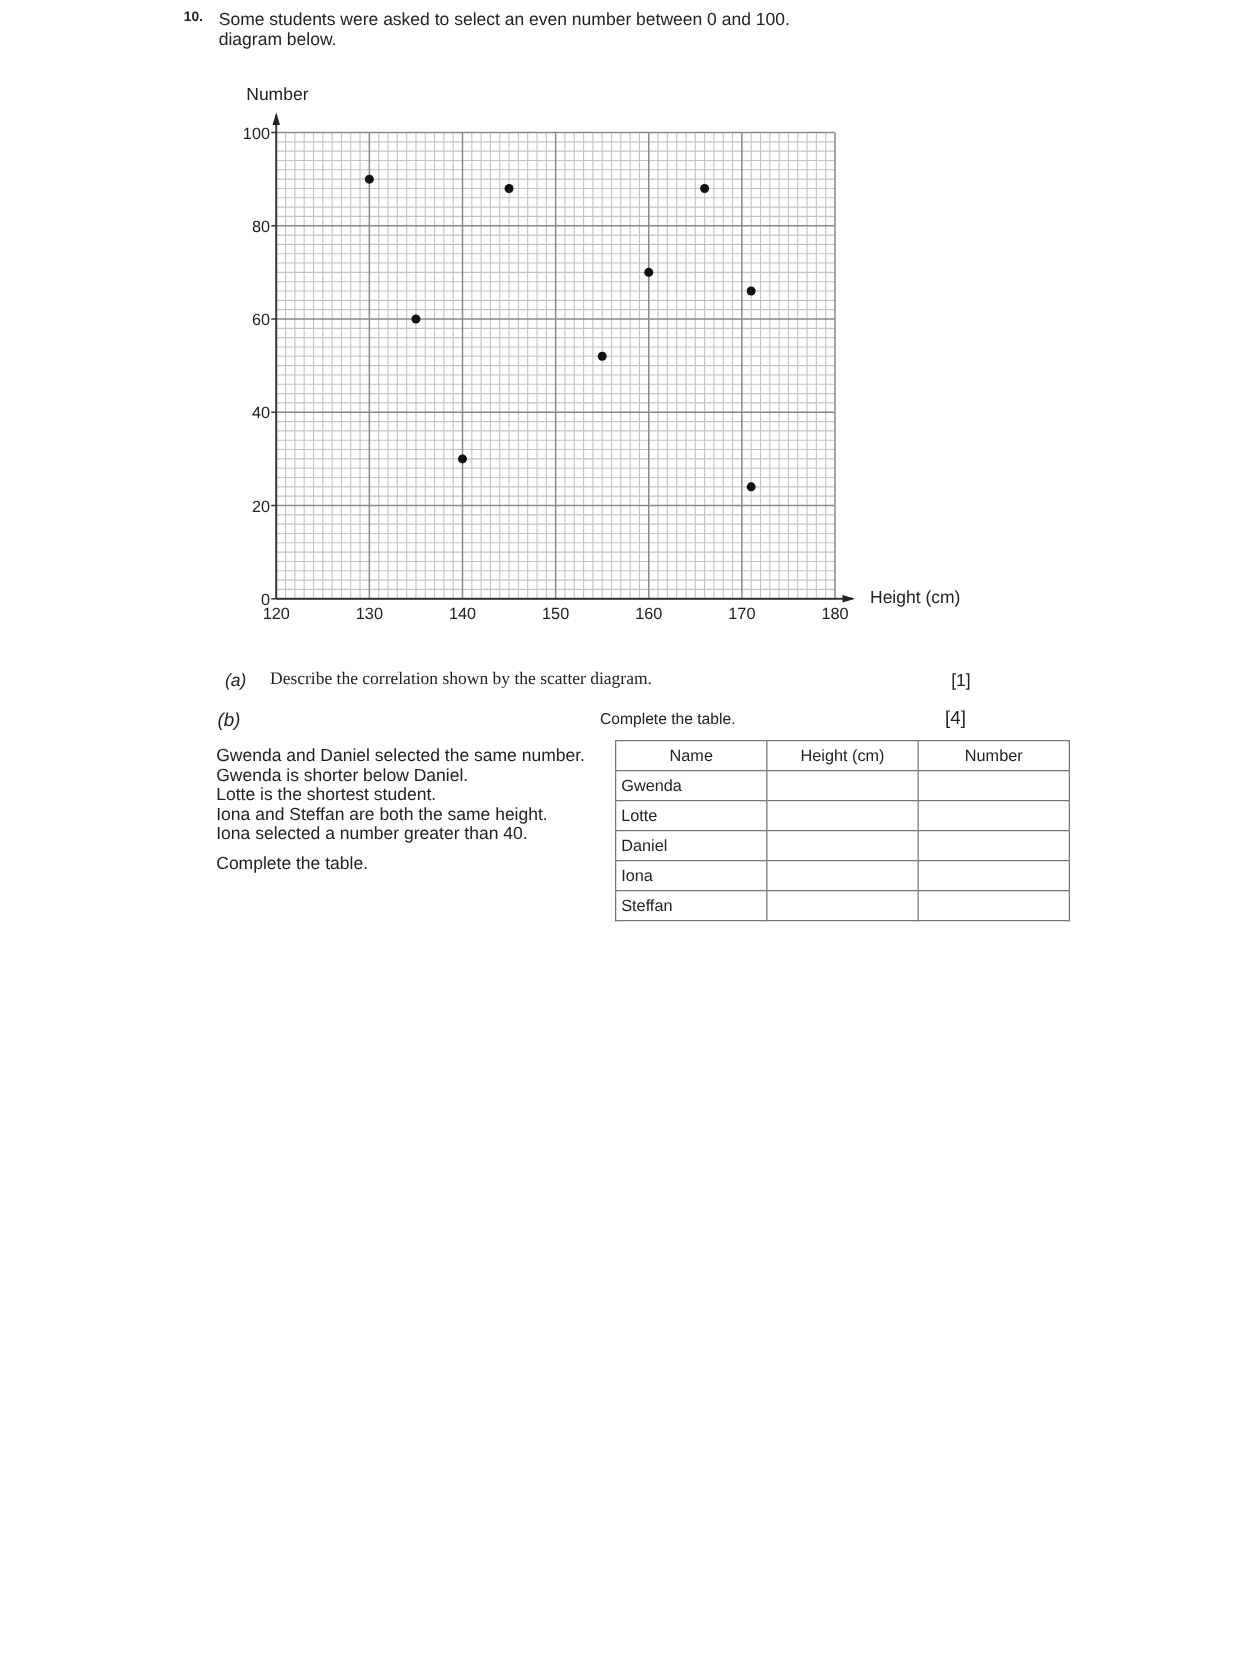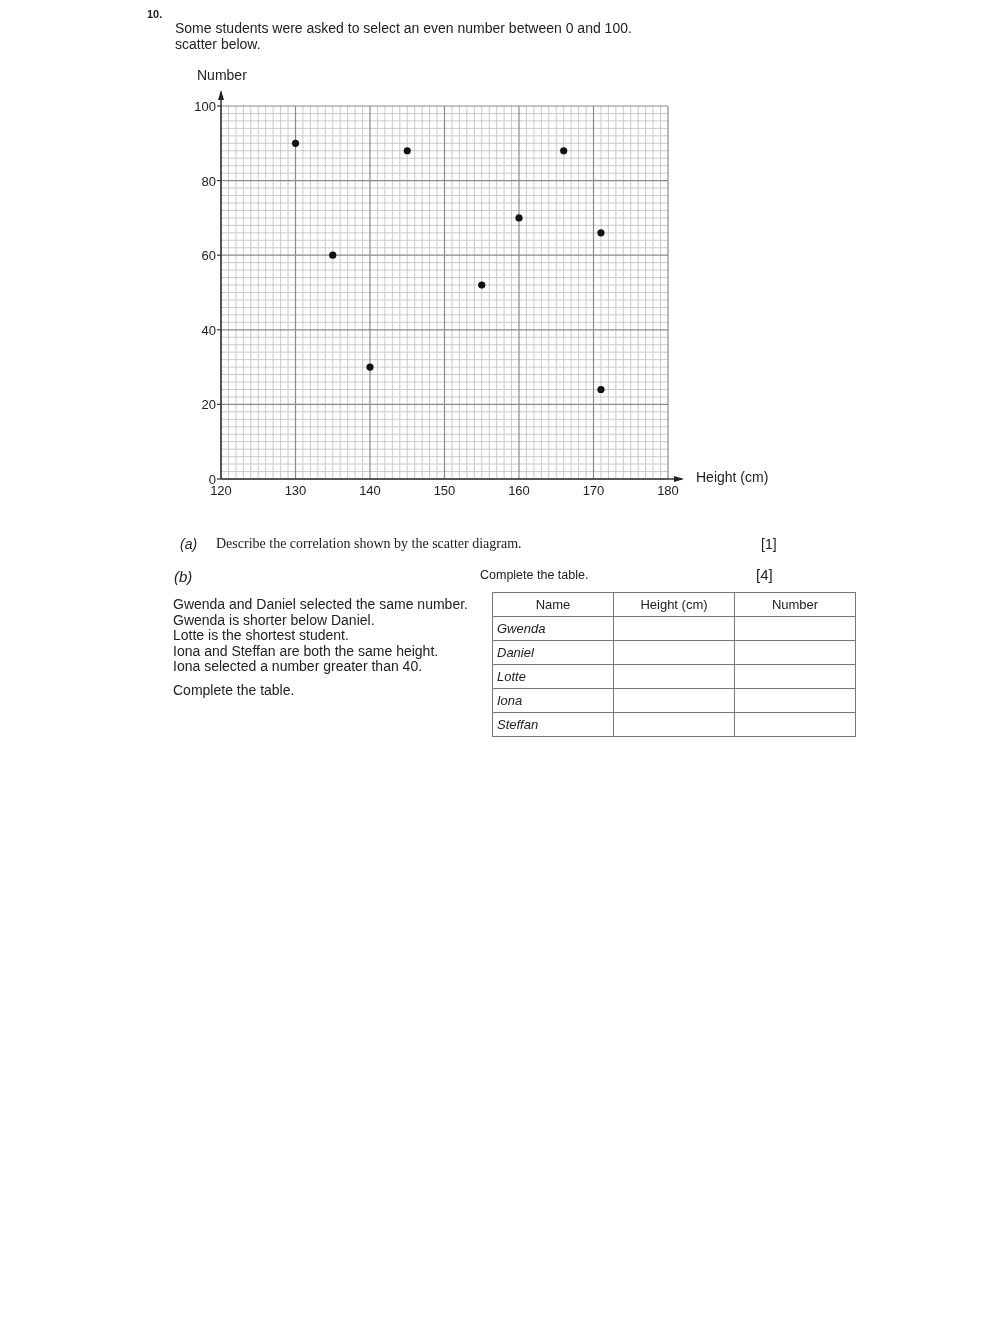--- a/index.html
+++ b/index.html
@@ -1,39 +1,39 @@
 <!DOCTYPE html>
 <html><head>
 <meta charset="utf-8">
 <style>
   html, body { margin: 0; padding: 0; background: #ffffff; }
   body { width: 1000px; height: 1333px; position: relative; font-family: "Liberation Sans", sans-serif; color: #222; overflow: hidden; }
   .abs { position: absolute; }
   .qnum { left: 147px; top: 8px; font-weight: bold; font-size: 11px; }
-  .qtext { left: 175px; top: 21px; font-size: 14px; line-height: 15.5px; width: 603px; }
+  .qtext { left: 175px; top: 8px; font-size: 14px; line-height: 15.5px; width: 603px; }
   .qtext .l2 { text-align: justify; text-align-last: justify; }
   #chart-svg { position: absolute; left: 180px; top: 60px; }
   .part-label { font-style: italic; font-size: 14px; }
   .txt14 { font-size: 14px; font-family: Liberation Serif, serif; }
   .mark { font-size: 14px; }
   .clues { left: 173px; top: 597px; font-size: 14px; line-height: 15.5px; }
   .clues .gap { margin-top: 8px; }
   table.answer { position: absolute; left: 492px; top: 592px; border-collapse: collapse; font-size: 13px; }
   table.answer td, table.answer th { border: 1.5px solid #777; height: 23px; padding: 0 4px; }
   table.answer th { font-weight: normal; text-align: center; }
-  table.answer td.name { width: 112px; text-align: left; font-style: italic; }
+  table.answer td.name { width: 112px; text-align: left; }
   table.answer td.cell { width: 112px; }
 </style>
 </head>
 <body>
 
 <div class="abs qnum">10.</div>
 <div class="abs qtext">
   <div>Some students were asked to select an even number between 0 and 100.</div>
-  <div>scatter below.</div>
+  <div>diagram below.</div>
 </div>
 
 <svg id="chart-svg" width="620" height="450" xmlns="http://www.w3.org/2000/svg">
   <g id="grid-minor">
       <line x1="48.45" x2="48.45" y1="46" y2="419" stroke="#c4c4c4" stroke-width="0.9"></line>
       <line x1="55.9" x2="55.9" y1="46" y2="419" stroke="#c4c4c4" stroke-width="0.9"></line>
       <line x1="63.35" x2="63.35" y1="46" y2="419" stroke="#c4c4c4" stroke-width="0.9"></line>
       <line x1="70.8" x2="70.8" y1="46" y2="419" stroke="#c4c4c4" stroke-width="0.9"></line>
       <line x1="78.25" x2="78.25" y1="46" y2="419" stroke="#c4c4c4" stroke-width="0.9"></line>
       <line x1="85.7" x2="85.7" y1="46" y2="419" stroke="#c4c4c4" stroke-width="0.9"></line>
@@ -213,26 +213,26 @@
       <th>Number</th>
     </tr>
   </thead>
   <tbody>
     <tr>
       <td class="name">Gwenda</td>
       <td class="cell"></td>
       <td class="cell"></td>
     </tr>
     <tr>
+      <td class="name">Lotte</td>
+      <td class="cell"></td>
+      <td class="cell"></td>
+    </tr>
+    <tr>
       <td class="name">Daniel</td>
-      <td class="cell"></td>
-      <td class="cell"></td>
-    </tr>
-    <tr>
-      <td class="name">Lotte</td>
       <td class="cell"></td>
       <td class="cell"></td>
     </tr>
     <tr>
       <td class="name">Iona</td>
       <td class="cell"></td>
       <td class="cell"></td>
     </tr>
     <tr>
       <td class="name">Steffan</td>

